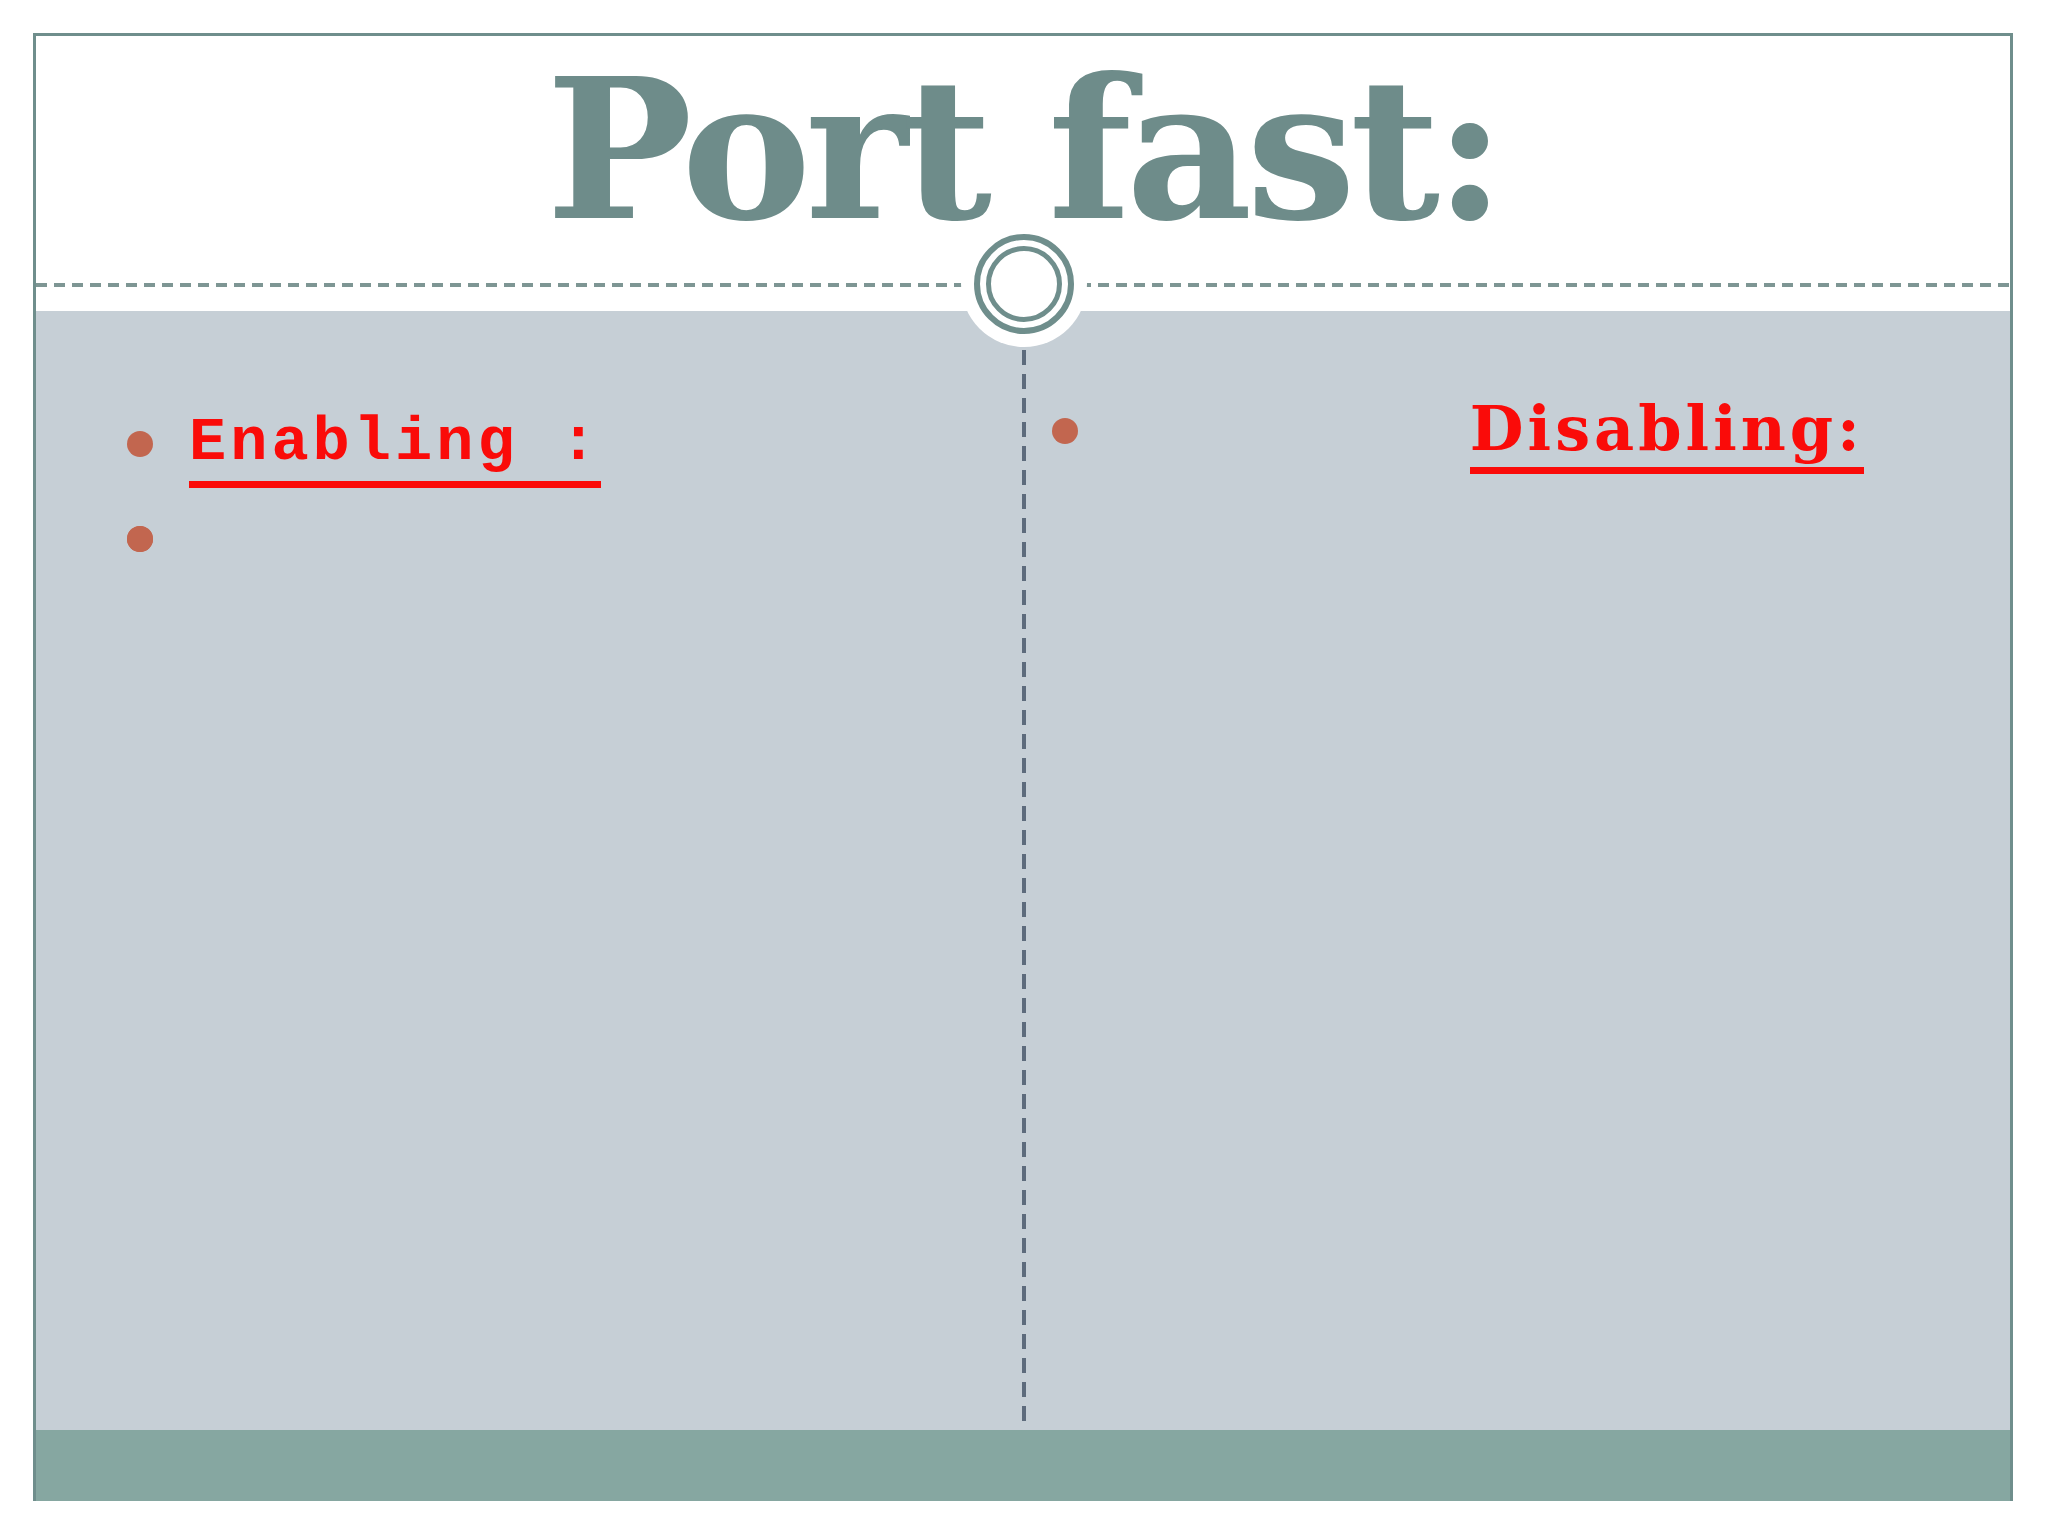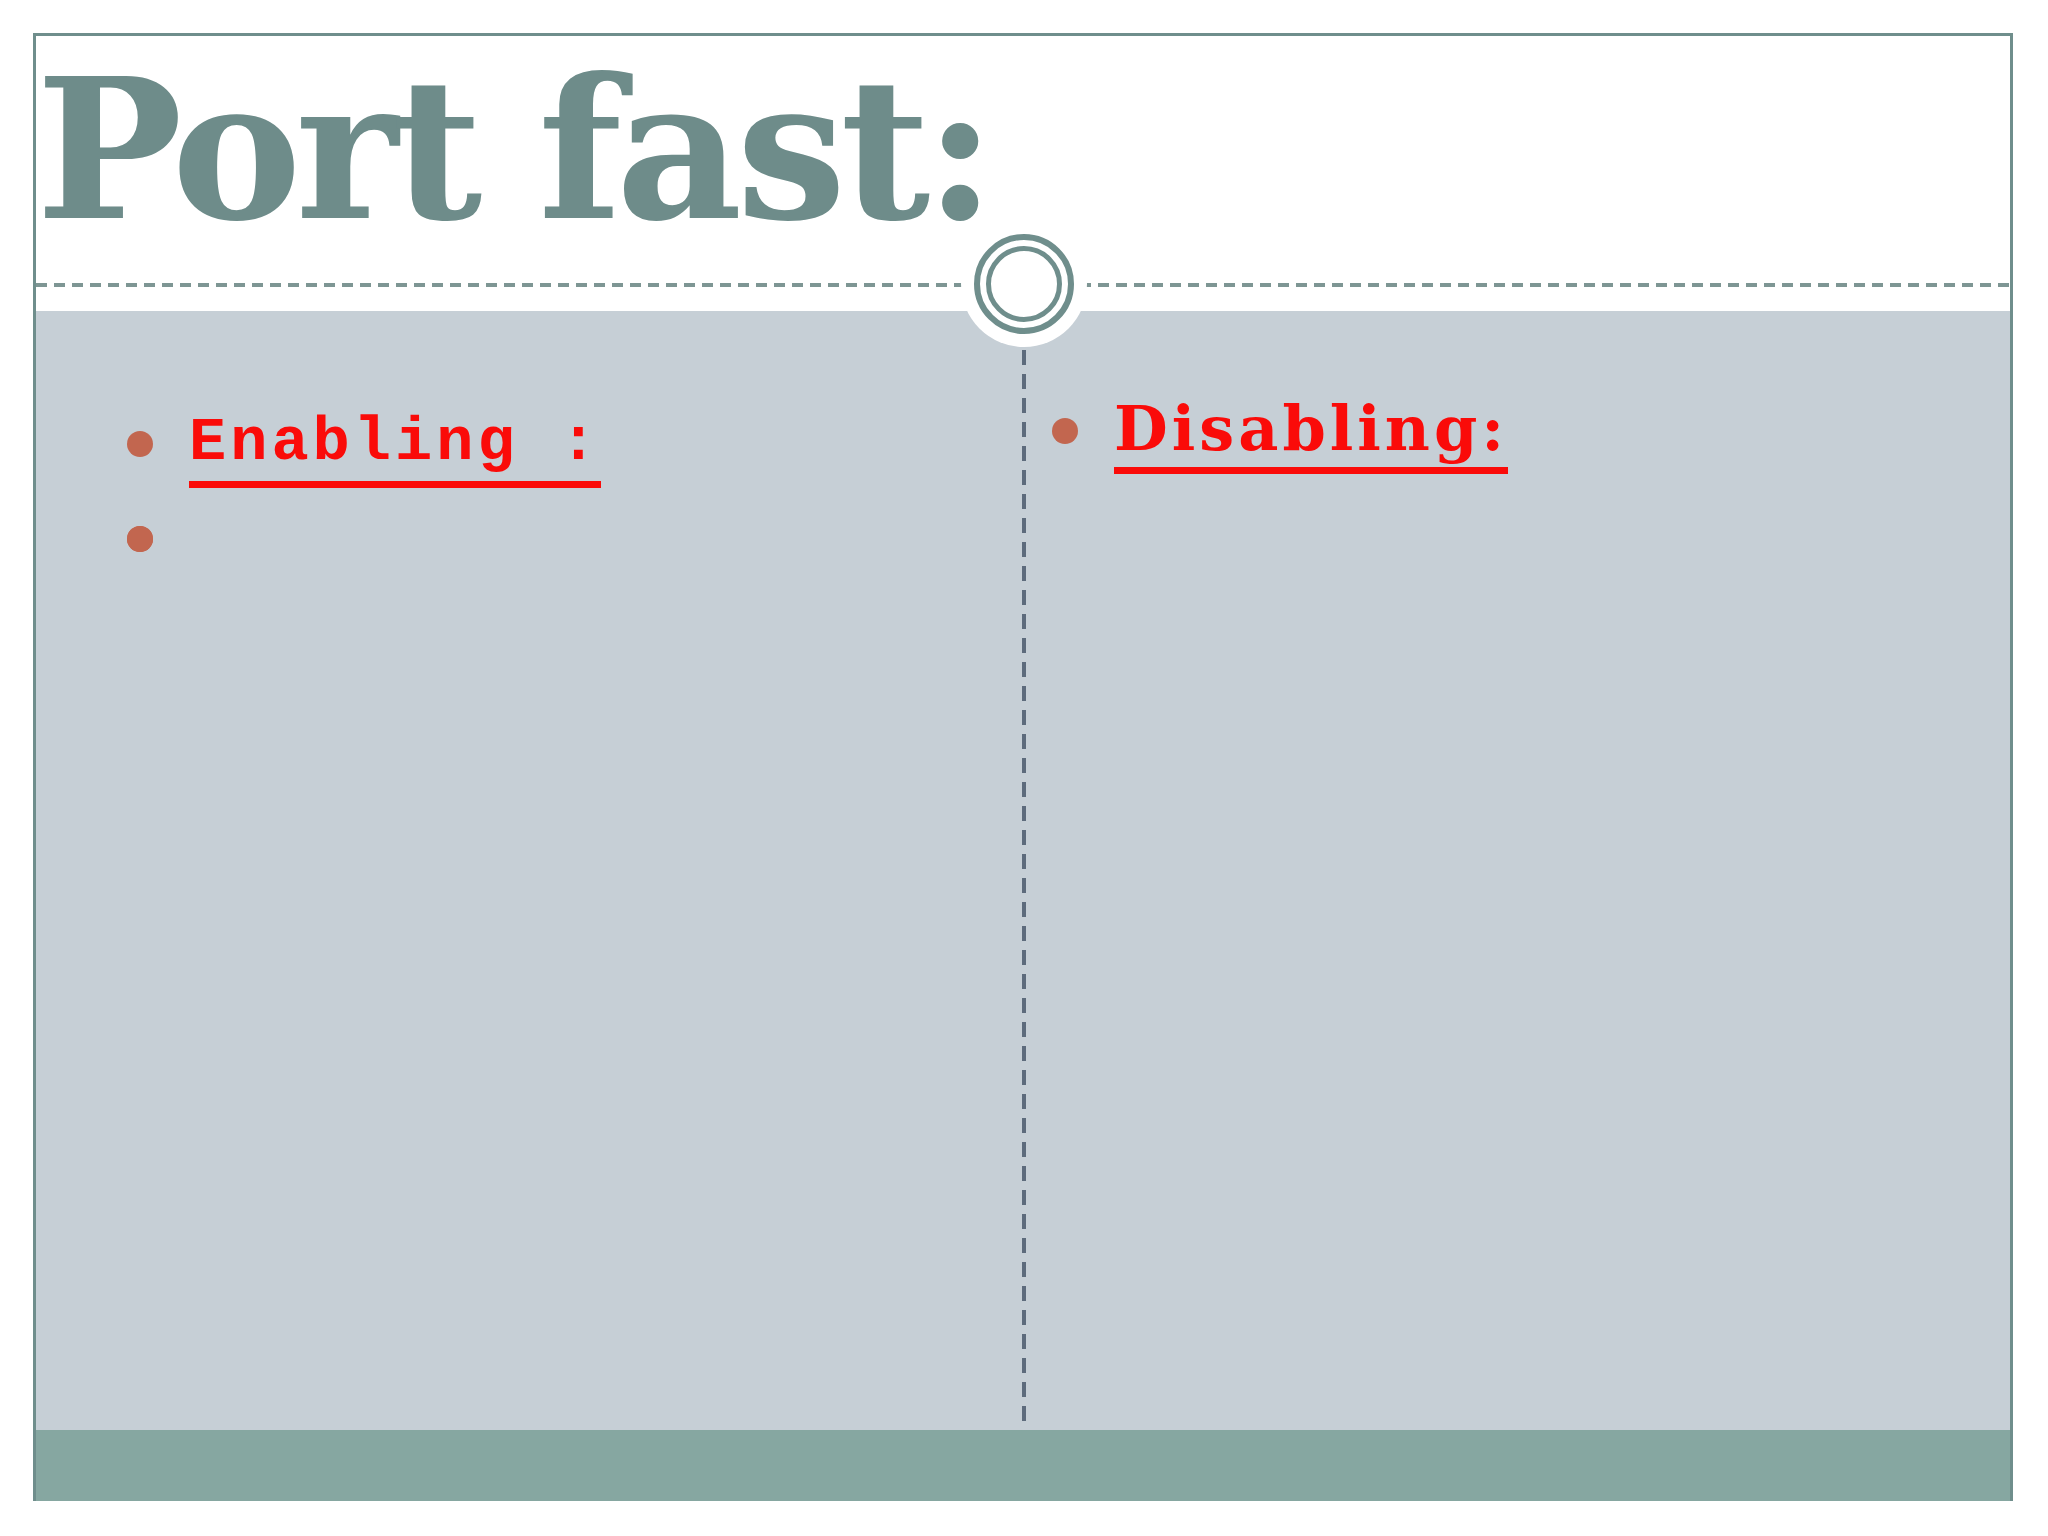--- a/index.html
+++ b/index.html
@@ -20,20 +20,21 @@
     width: 1980px; height: 1468px;
     border: 3px solid #6f8e8c;
     background: #ffffff;
   }
   
   .title {
     position: absolute;
     left: 36px; top: 52px;
     width: 1974px;
     margin: 0;
+    text-align: center;
     font-size: 195px;
     line-height: 1.0;
     letter-spacing: -6px;
     color: #6e8c8a;
     font-weight: bold;
   }
   
   .dash-h {
     position: absolute;
     left: 36px; top: 283px;
@@ -83,21 +84,21 @@
   }
   
   .col {
     position: absolute;
     color: #0d0d0d;
     font-size: 58px;
     line-height: 77px;
     letter-spacing: 5px;
   }
   .col-left  { left: 127px;  top: 405px; width: 850px; font-family: Liberation Mono, monospace; }
-  .col-right { left: 1052px; top: 392px; width: 812px; }
+  .col-right { left: 1052px; top: 392px; width: 812px; text-align: right; }
   .item {
     position: relative;
     padding-left: 62px;
     margin-bottom: 12px;
   }
   .bullet {
     position: absolute;
     left: 0; top: 26px;
     width: 26px; height: 26px;
     border-radius: 50%;

